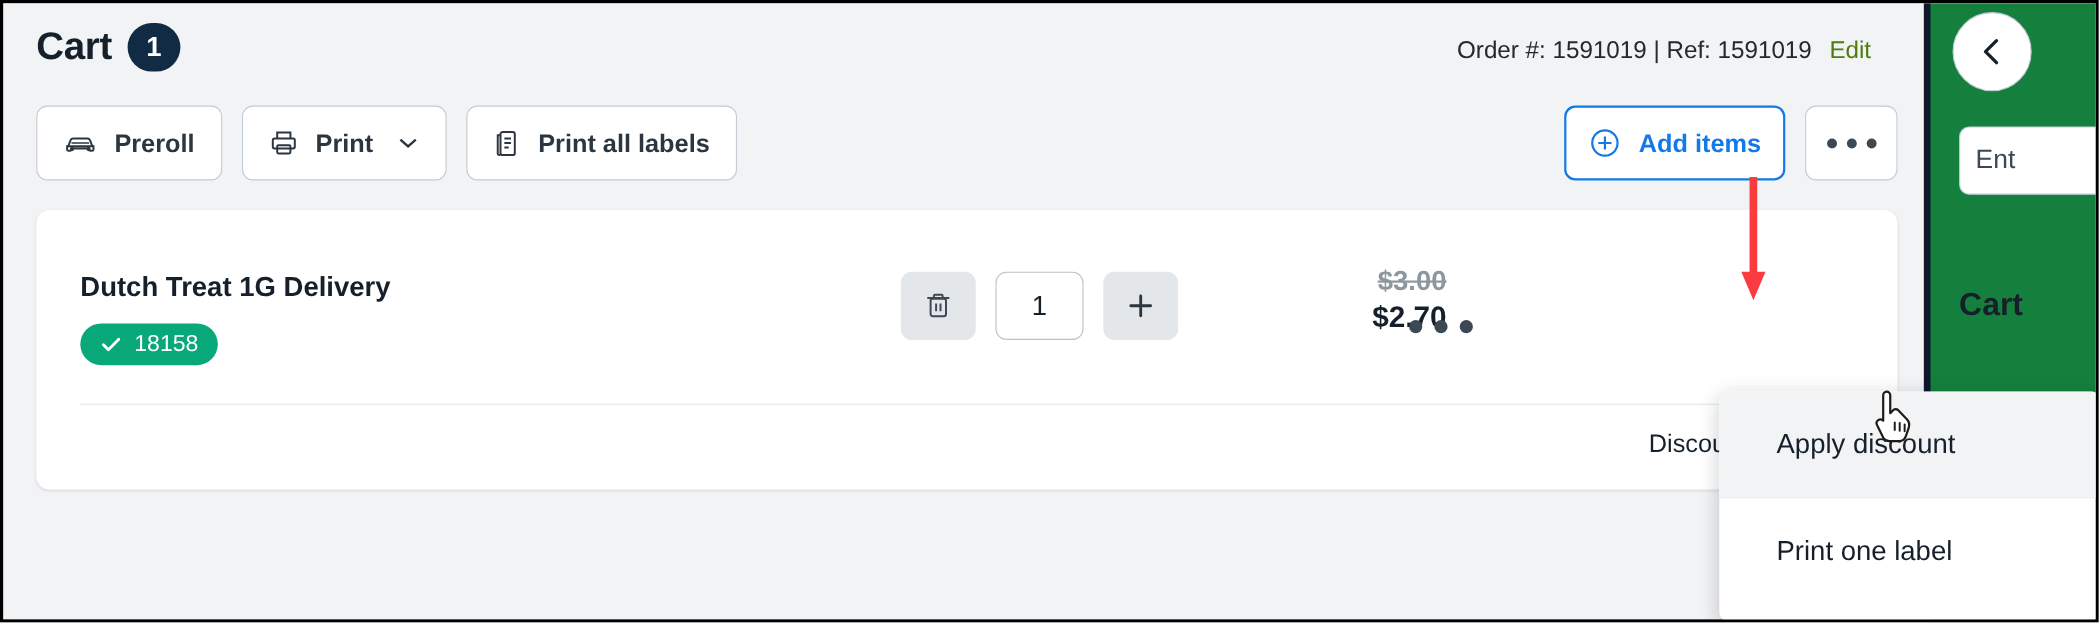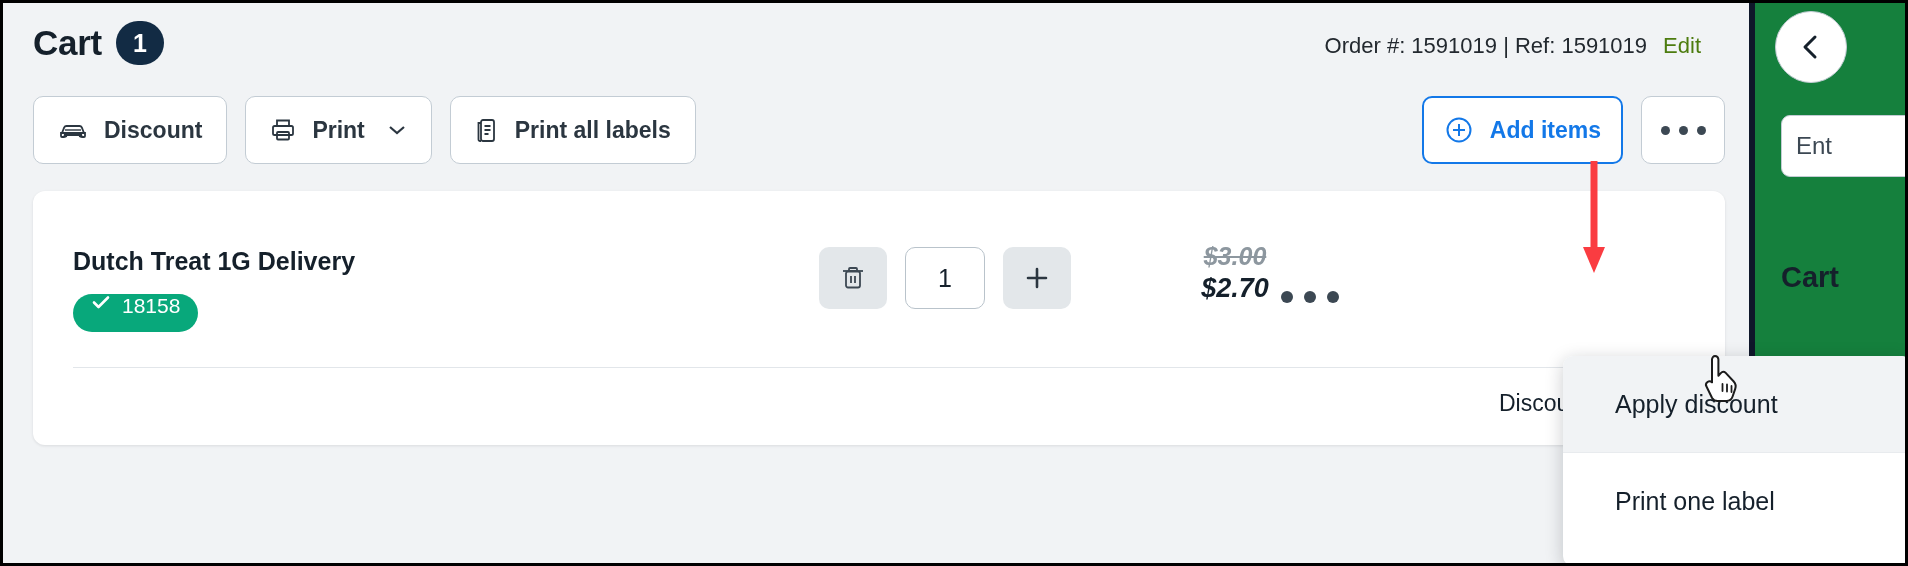--- a/index.html
+++ b/index.html
@@ -132,21 +132,21 @@
   }
   .sku-badge {
     position: absolute;
     left: 40px; top: 103px;
     height: 38px;
     padding: 0 18px;
     border-radius: 19px;
     background: #08a87b;
     color: #ffffff;
     font-size: 21px;
-    display: flex; align-items: flex-start; gap: 11px;
+    display: flex; align-items: center; gap: 11px;
   }
   .check-mark { font-size: 19px; font-weight: bold; }
 
   .qty-group {
     position: absolute;
     left: 786px; top: 56px;
     display: flex; align-items: center; gap: 18px;
   }
   .qty-btn {
     width: 68px; height: 62px;
@@ -164,22 +164,21 @@
     text-align: center;
     font-size: 25px;
     color: #15202b;
     font-family: "Liberation Sans", sans-serif;
   }
 
   .price-block {
     position: absolute;
     left: 1122px; top: 50px;
     width: 160px;
-    text-align: center;
-    font-style: italic;
+    text-align: right;
   }
   .price-old {
     font-size: 25px;
     font-weight: bold;
     color: #8d979f;
     text-decoration: line-through;
     line-height: 1.25;
   }
   .price-new {
     font-size: 27px;
@@ -333,21 +332,21 @@
         <div class="tbtn">
           <span class="icon">
             <svg width="30" height="22" viewBox="0 0 30 22" fill="none" stroke="#2b3640" stroke-width="1.8">
               <path d="M3 14h24v3a1 1 0 0 1-1 1h-2a1 1 0 0 1-1-1v-1H7v1a1 1 0 0 1-1 1H4a1 1 0 0 1-1-1z"></path>
               <path d="M4 14l2.2-5.6A2.5 2.5 0 0 1 8.5 7h13a2.5 2.5 0 0 1 2.3 1.4L26 14"></path>
               <path d="M7 11h16" stroke-width="1.4"></path>
               <circle cx="7.5" cy="16.5" r="1"></circle>
                 <circle cx="22.5" cy="16.5" r="1"></circle>
             </svg>
           </span>
-          <span>Discount</span>
+          <span>Preroll</span>
         </div>
 
         <div class="tbtn">
           <span class="icon">
             <svg width="26" height="26" viewBox="0 0 26 26" fill="none" stroke="#2b3640" stroke-width="1.8">
               <path d="M7 9V3.5h12V9"></path>
               <rect x="3" y="9" width="20" height="9" rx="1.6"></rect>
               <rect x="7" y="15" width="12" height="7.5" rx="1"></rect>
             </svg>
           </span>

